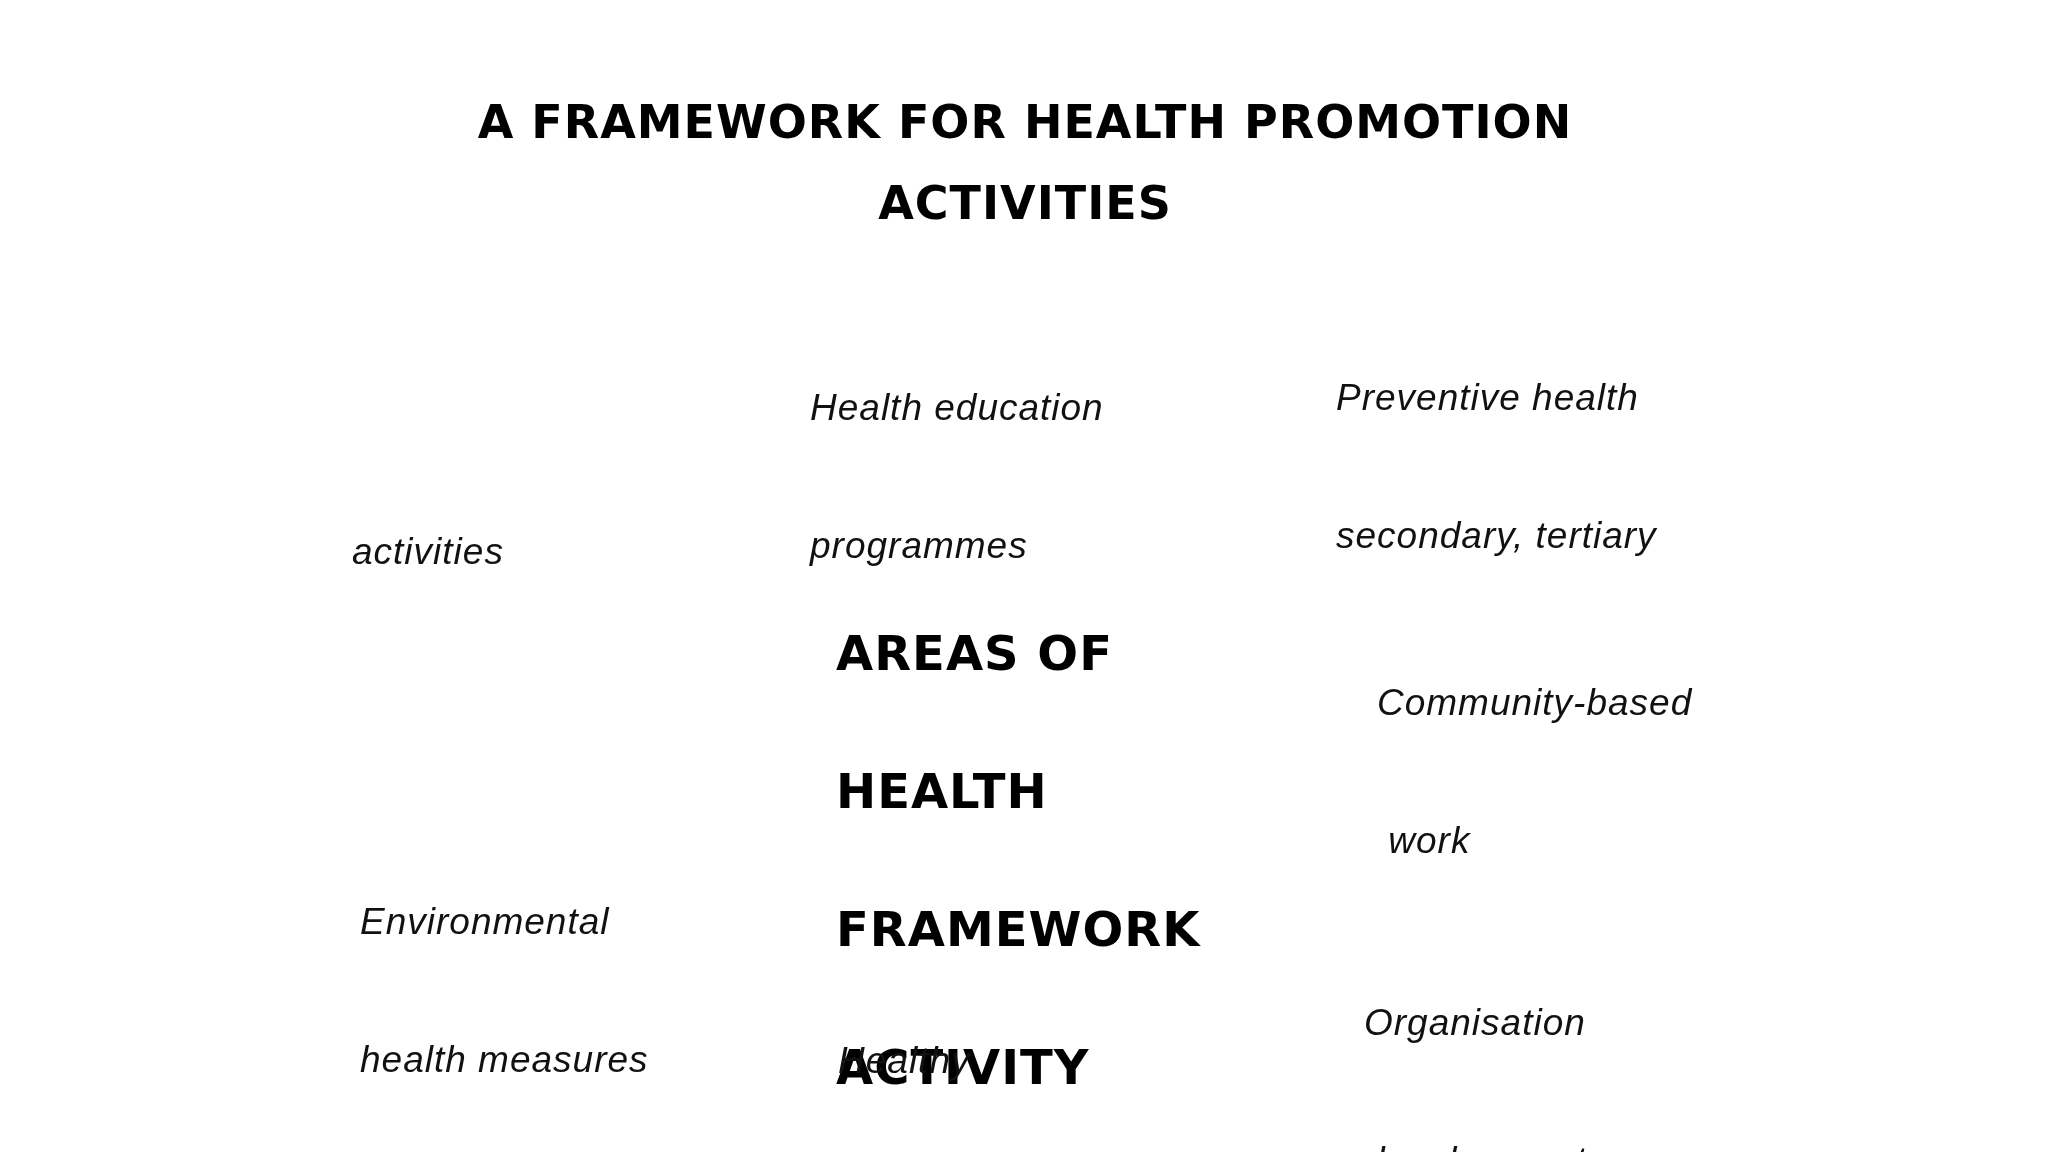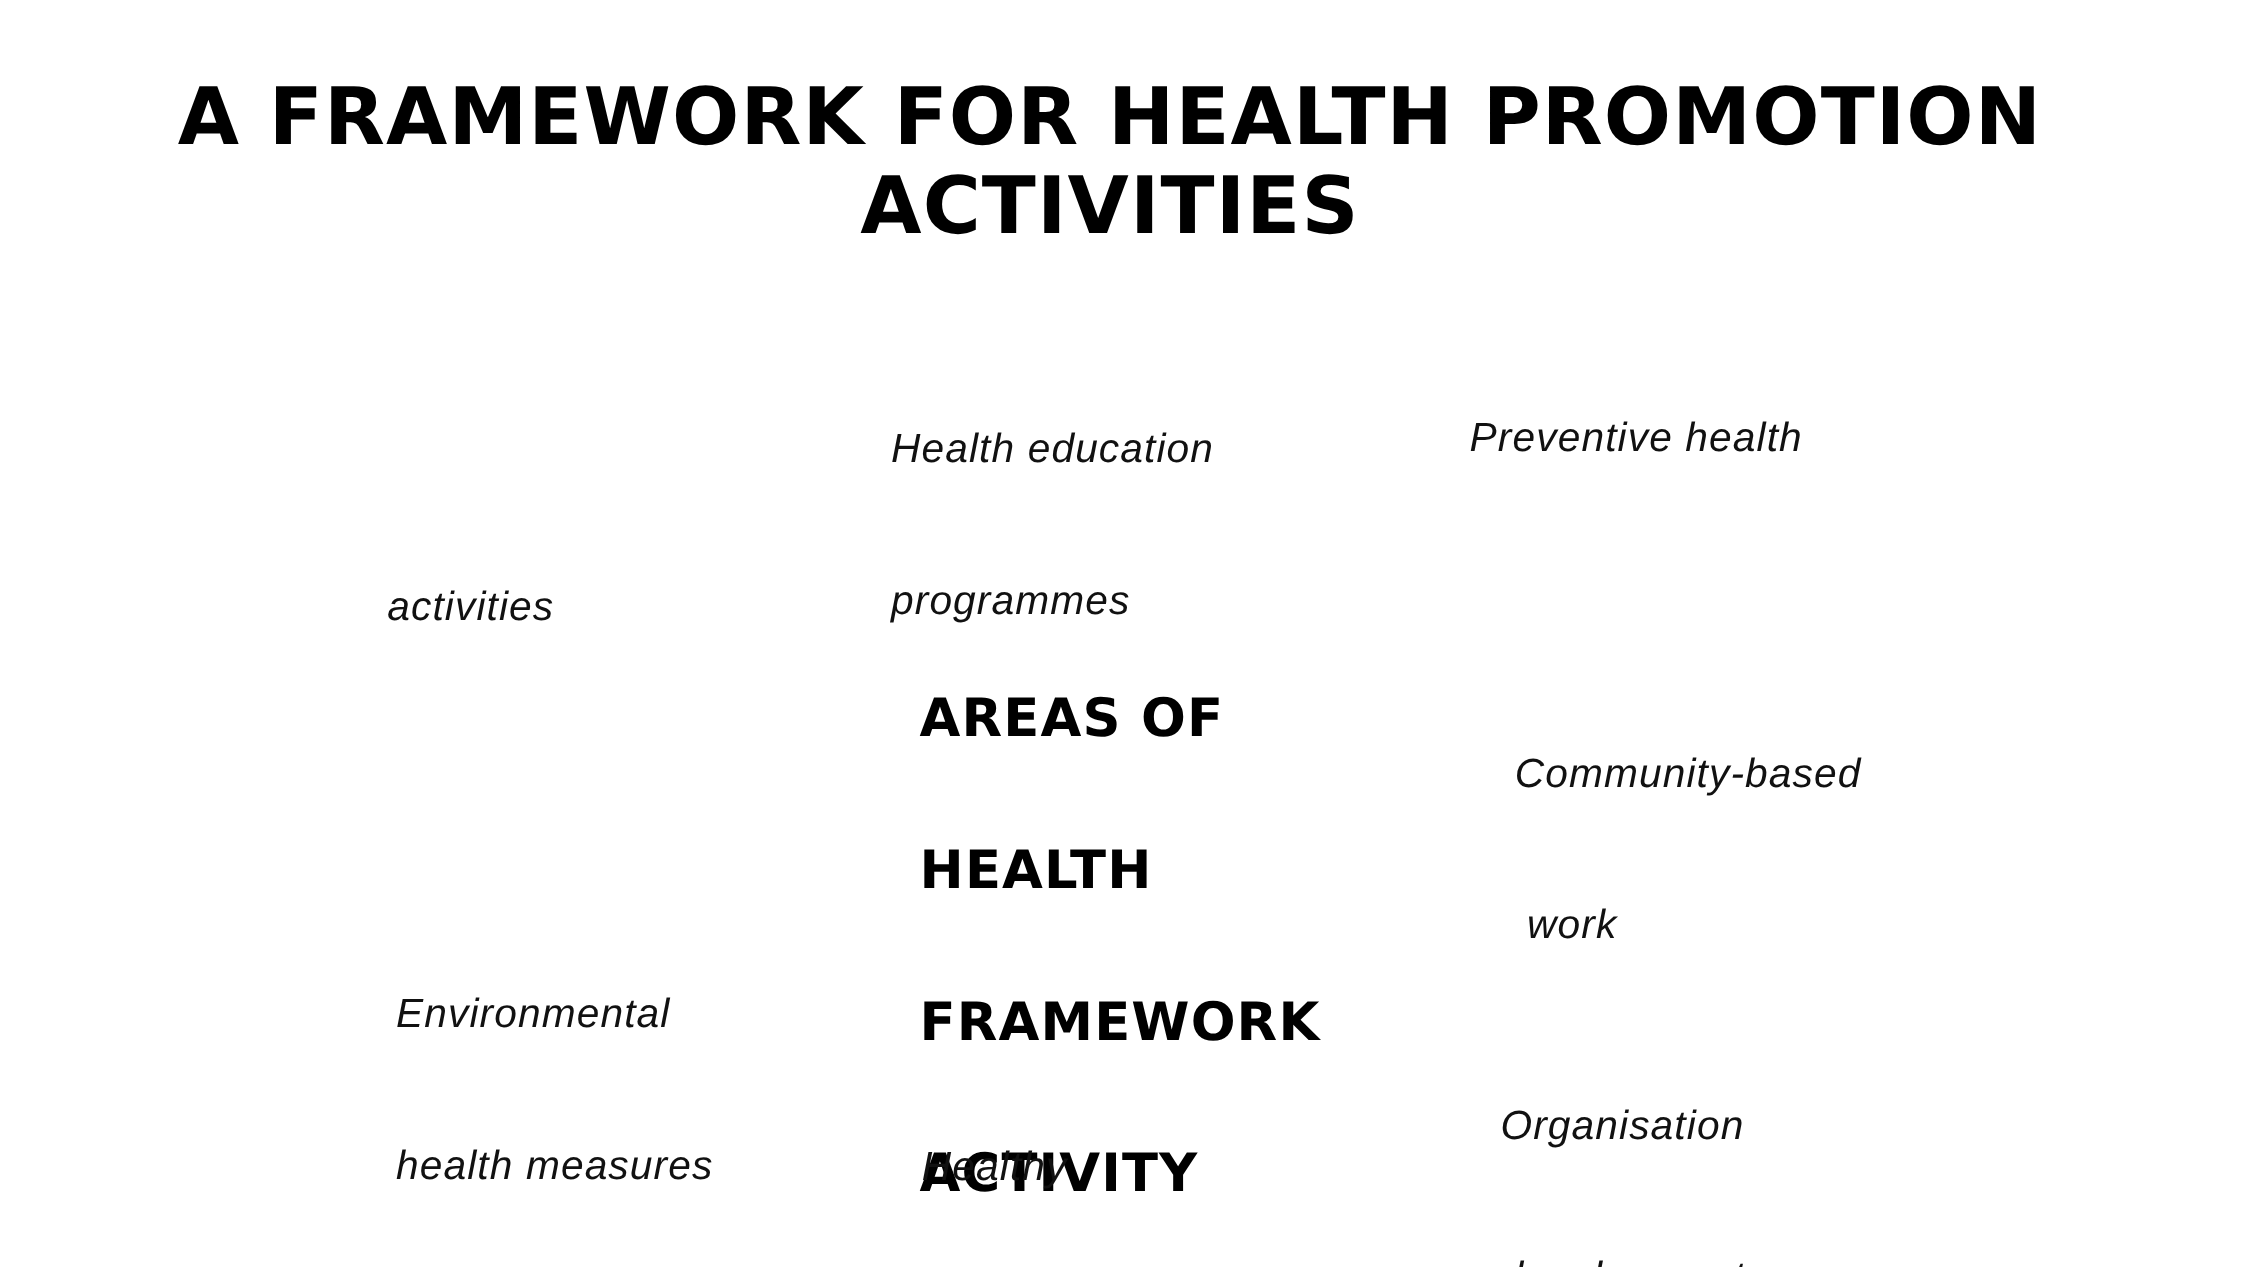--- a/index.html
+++ b/index.html
@@ -15,24 +15,24 @@
       color: #000000;
     }
     .title {
       position: absolute;
       left: 0;
       top: 66px;
       width: 2018px;
       text-align: center;
       font-family: "DejaVu Sans", sans-serif;
       font-weight: bold;
-      font-size: 72px;
+      font-size: 46px;
       line-height: 81px;
       letter-spacing: 1px;
-      margin: 0;
+      margin: 16px;
     }
     .title span { display: block; }
     .item {
       position: absolute;
       font-family: Liberation Sans, sans-serif;
       font-style: italic;
       font-size: 37px;
       line-height: 46px;
       letter-spacing: 1px;
       white-space: pre;
@@ -74,20 +74,21 @@
   <span>ACTIVITY</span>
 </div>
 
 <div class="item" id="item-health-education">
   <span>Health education</span>
   <span>programmes</span>
 </div>
 
 <div class="item" id="item-preventive">
   <span>Preventive health</span>
+  <span>secondary, tertiary</span>
 </div>
 
 <div class="item" id="item-economic">
   <span>activities</span>
 </div>
 
 <div class="item" id="item-community">
   <span>Community-based</span>
   <span> work</span>
 </div>

